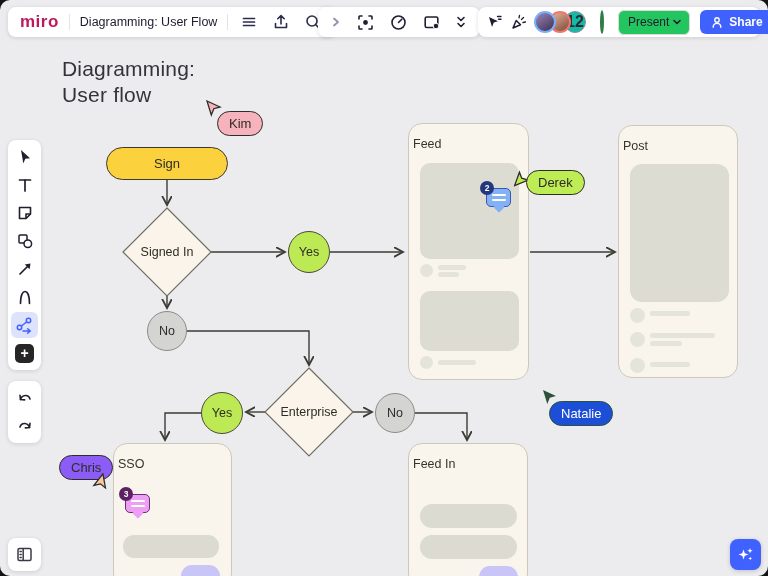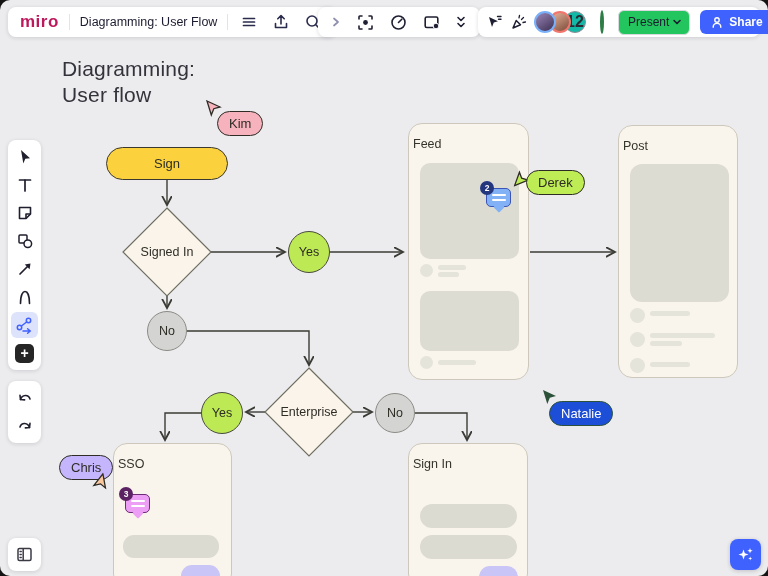--- a/index.html
+++ b/index.html
@@ -114,21 +114,21 @@
             <i></i>
             <i></i>
           </span>
       <span class="badge">3</span>
     </div>
     <div class="ph" style="left:9px;top:91px;width:96px;height:23px;border-radius:11px;background:#DCDBD1;"></div>
     <div class="ph" style="left:67px;top:121px;width:39px;height:22px;border-radius:11px;background:#C9C5F6;"></div>
   </div>
 
   <div class="frame" style="left:408px;top:443px;width:120px;height:145px;">
-    <span class="frame-label">Sign In</span>
+    <span class="frame-label">Feed In</span>
     <div class="ph" style="left:11px;top:60px;width:97px;height:24px;border-radius:12px;background:#DCDBD1;"></div>
     <div class="ph" style="left:11px;top:91px;width:97px;height:24px;border-radius:12px;background:#DCDBD1;"></div>
     <div class="ph" style="left:70px;top:122px;width:39px;height:22px;border-radius:11px;background:#C9C5F6;"></div>
   </div>
 
   <svg class="overlay" width="768" height="576" viewBox="0 0 768 576">
     <defs>
       <marker id="ah" markerWidth="10" markerHeight="10" refX="6.5" refY="3.5" orient="auto">
         <path d="M0,0 L6.5,3.5 L0,7" fill="none" stroke="#3b3b35" stroke-width="1.3"></path>
       </marker>
@@ -167,21 +167,21 @@
   <svg class="ptr" style="left:513px;top:170px;transform:rotate(-95deg);" viewBox="0 0 17 17">
         <path d="M2,1 L15,7 L8.8,8.7 L6.3,15 Z" fill="#BDEC55" stroke="#2f2c26" stroke-width="1.3"></path>
       </svg>
   <div class="cursor-pill" style="left:526px;top:170px;background:#BDEC55;">Derek</div>
 
   <svg class="ptr" style="left:541px;top:389px;" viewBox="0 0 17 17">
         <path d="M2,1 L15,7 L8.8,8.7 L6.3,15 Z" fill="#2B5239"></path>
       </svg>
   <div class="cursor-pill" style="left:549px;top:401px;background:#1d4ed8;color:#fff;border-color:#2B5239;">Natalie</div>
 
-  <div class="cursor-pill" style="left:59px;top:455px;background:#c4b5fd;">Chris</div>
+  <div class="cursor-pill" style="left:59px;top:455px;background:#8b5cf6;">Chris</div>
   <svg class="ptr" style="left:92px;top:475px;transform:rotate(55deg);" viewBox="0 0 17 17">
         <path d="M2,1 L15,7 L8.8,8.7 L6.3,15 Z" fill="#FAC89F" stroke="#2f2c26" stroke-width="1.3"></path>
       </svg>
 
   <div class="card hcard" style="left:8px;padding:0 12px;gap:10px;">
     <span class="logo">miro</span>
     <span class="sep"></span>
     <span class="board-title">Diagramming: User Flow</span>
     <span class="sep"></span>
     <span class="ibtn" style="width:22px;height:22px;">

